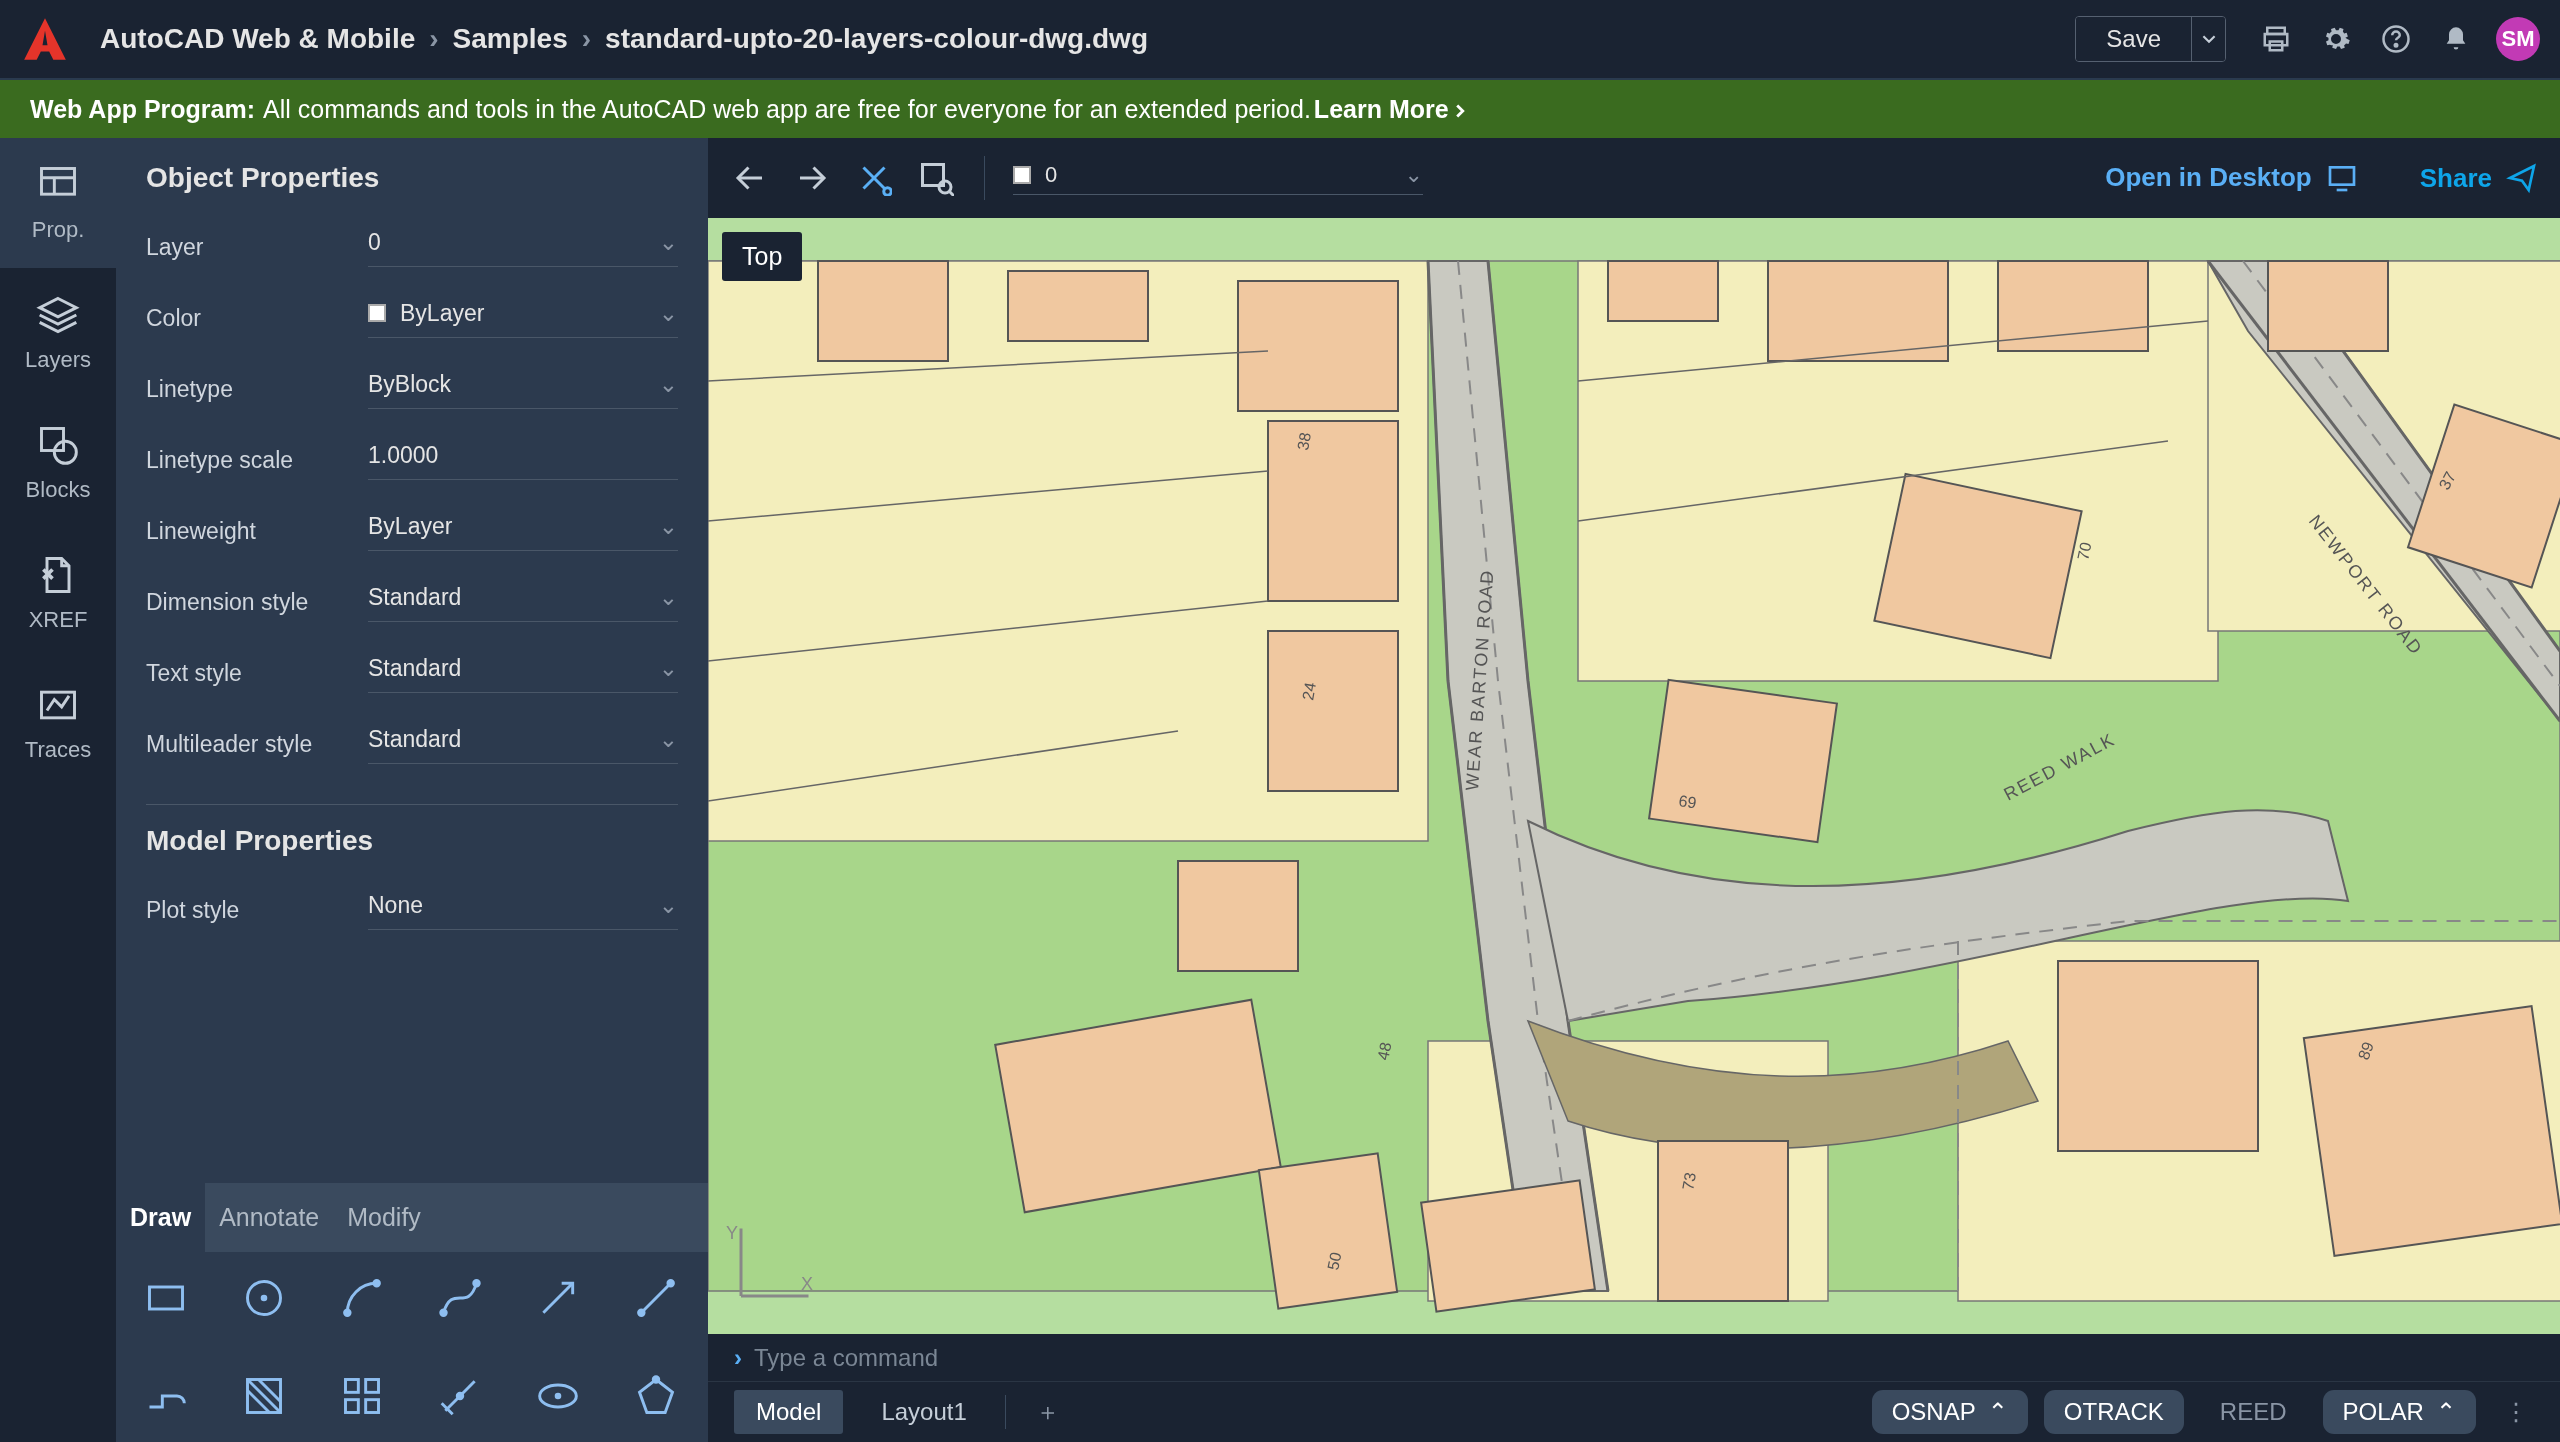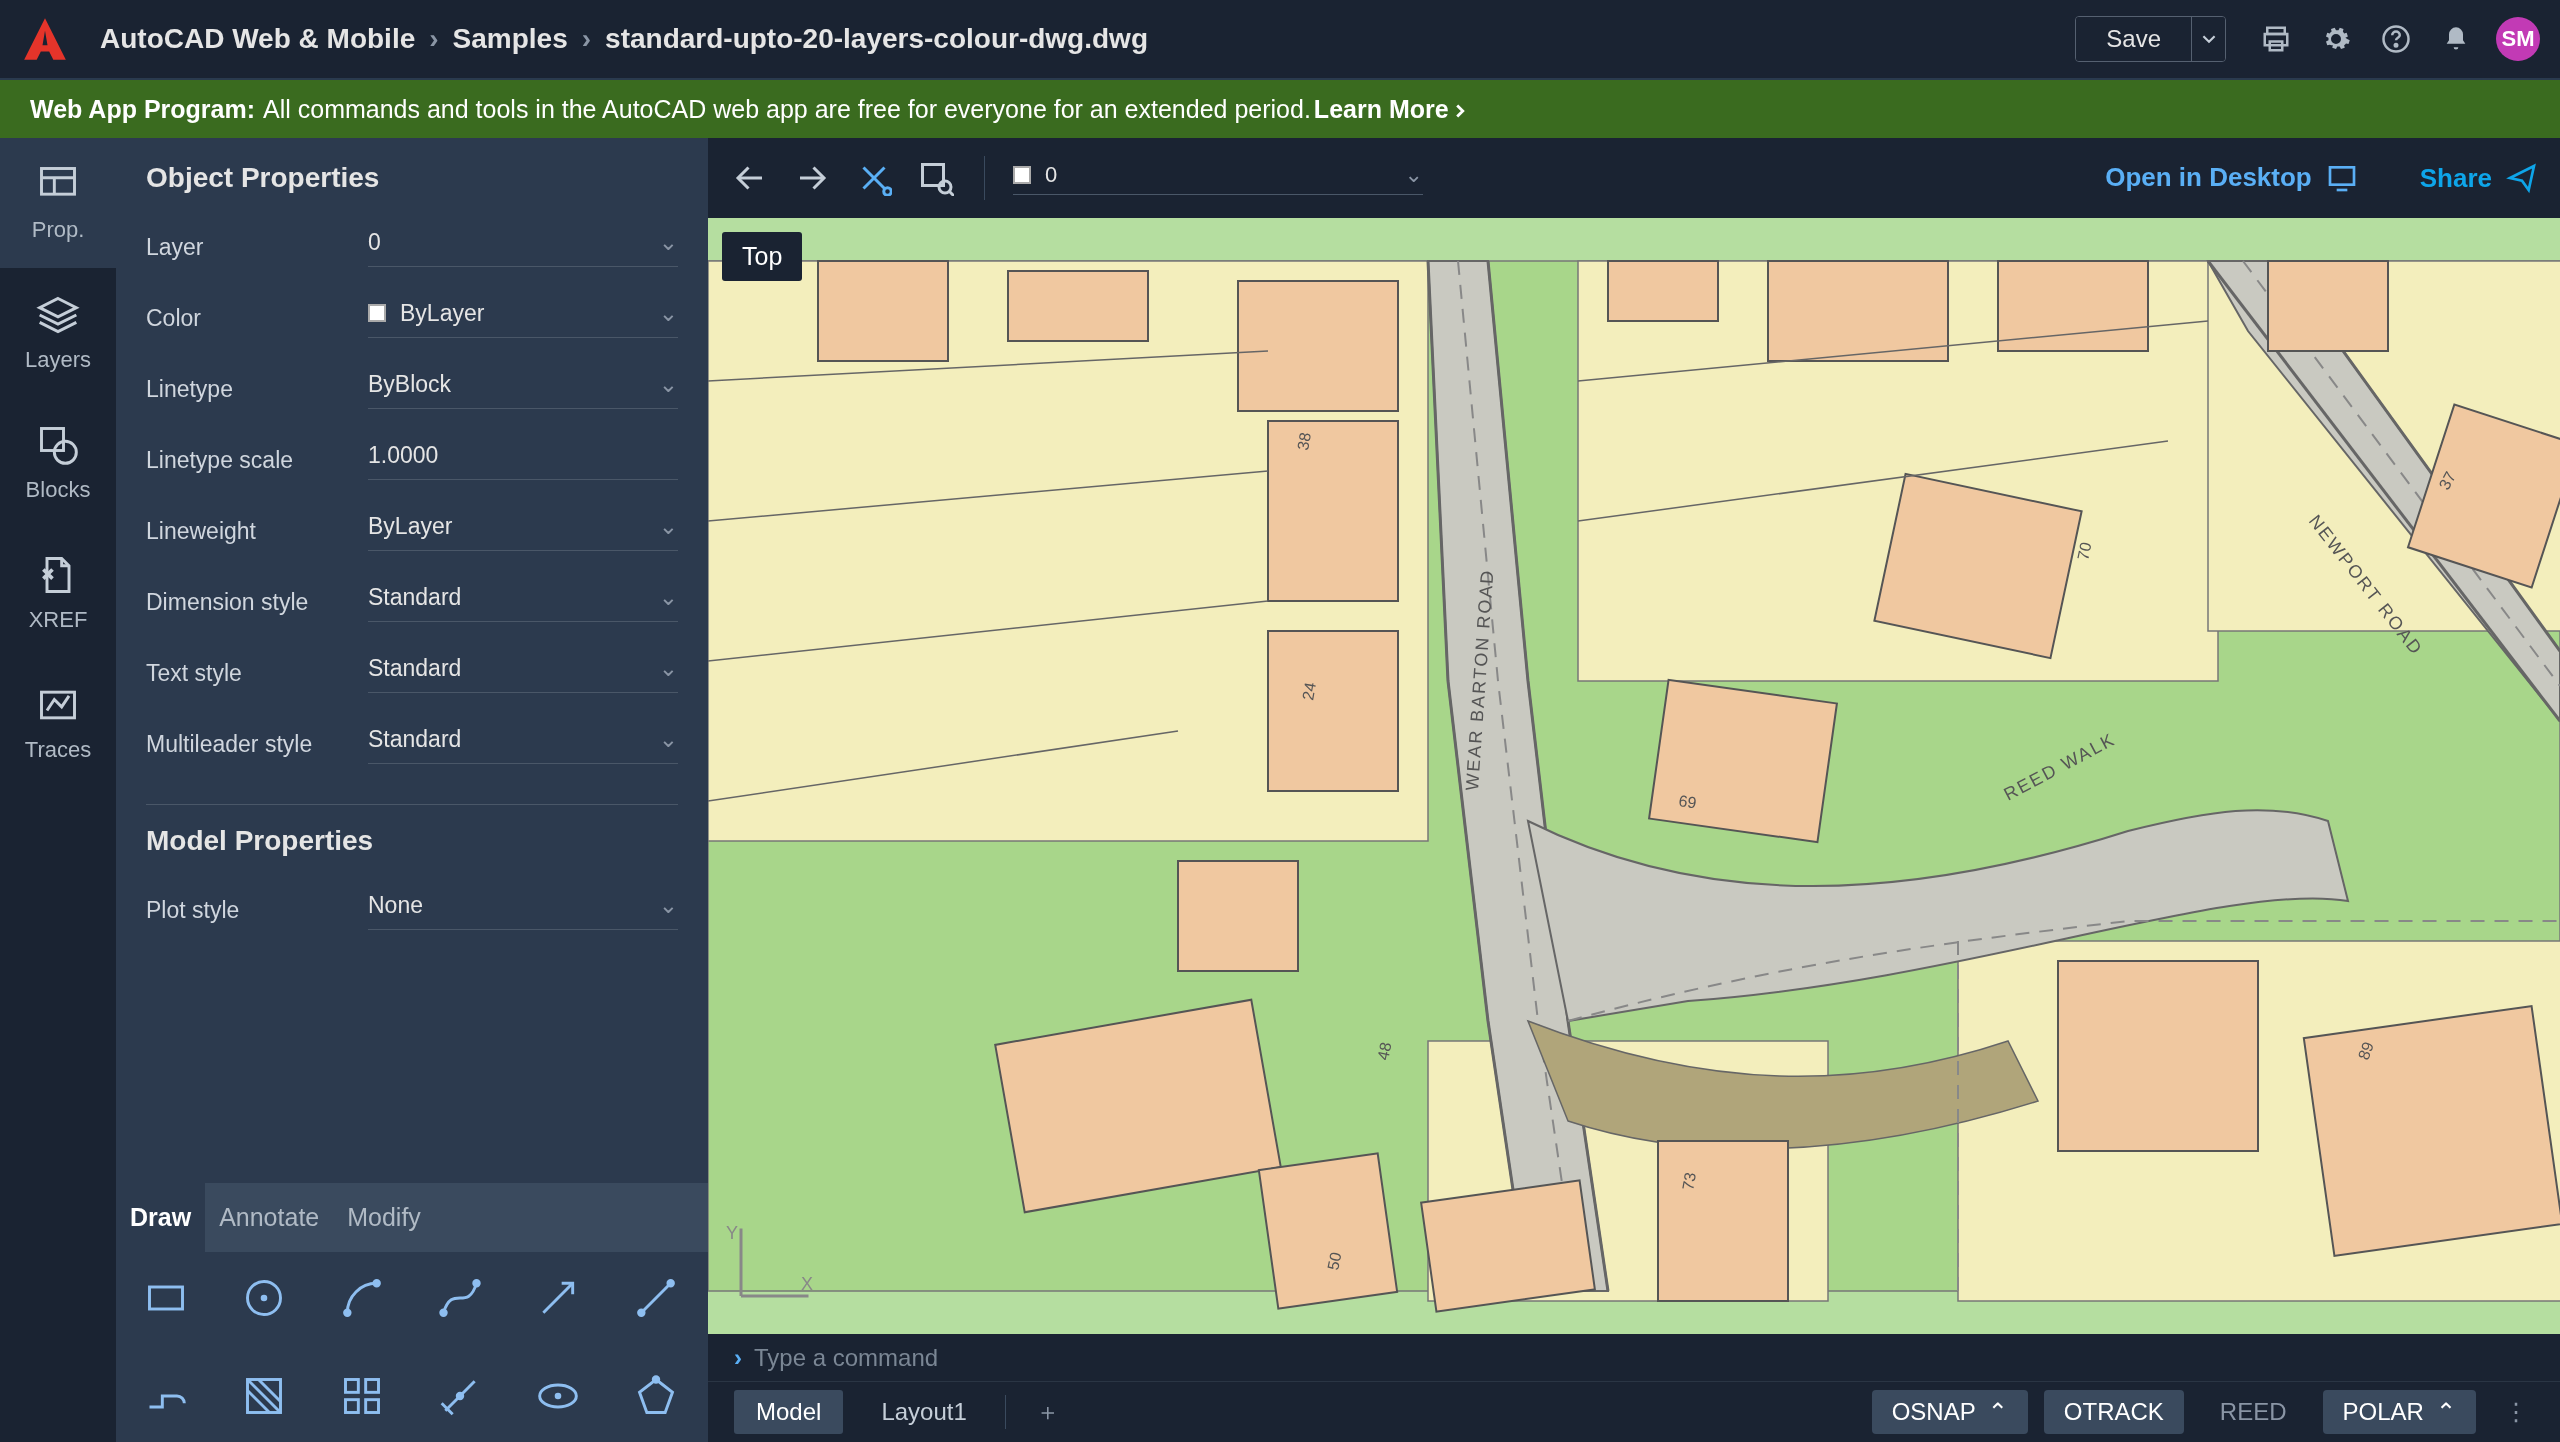--- a/index.html
+++ b/index.html
@@ -76,21 +76,21 @@
 
 .cmdbar { height:48px; display:flex; align-items:center; padding:0 26px; color:#7a8694; font-size:24px; gap:12px; border-bottom:1px solid #2a3544; }
 .cmdbar-caret { color:#5aaff5; font-weight:700; }
 
 .statusbar { height:60px; display:flex; align-items:center; padding:0 26px; gap:16px; color:#c5ced8; font-size:24px; }
 .status-tab { padding:8px 22px; border-radius:3px; cursor:pointer; }
 .status-tab.active { background:#3a4a5e; color:#fff; }
 .status-add { color:#8a95a5; padding:0 14px; cursor:pointer; }
 .sb-sep { width:1px; height:34px; background:#3a4a5e; }
 .sb-spacer { flex:1; }
-.toggle { background:#3a4a5e; color:#fff; padding:8px 20px; border-radius:4px; display:flex; align-items:center; gap:12px; cursor:pointer; }
+.toggle { background:#3a4a5e; color:#fff; padding:8px 20px; border-radius:11px; display:flex; align-items:center; gap:12px; cursor:pointer; }
 .toggle.off { background:transparent; color:#8a95a5; }
 .more-v { color:#8a95a5; padding:0 6px; margin-left:6px; cursor:pointer; }
 </style>
 </head>
 <body>
 
 <div class="app">
 
   <div class="titlebar">
     <svg class="logo" viewBox="0 0 24 24">

